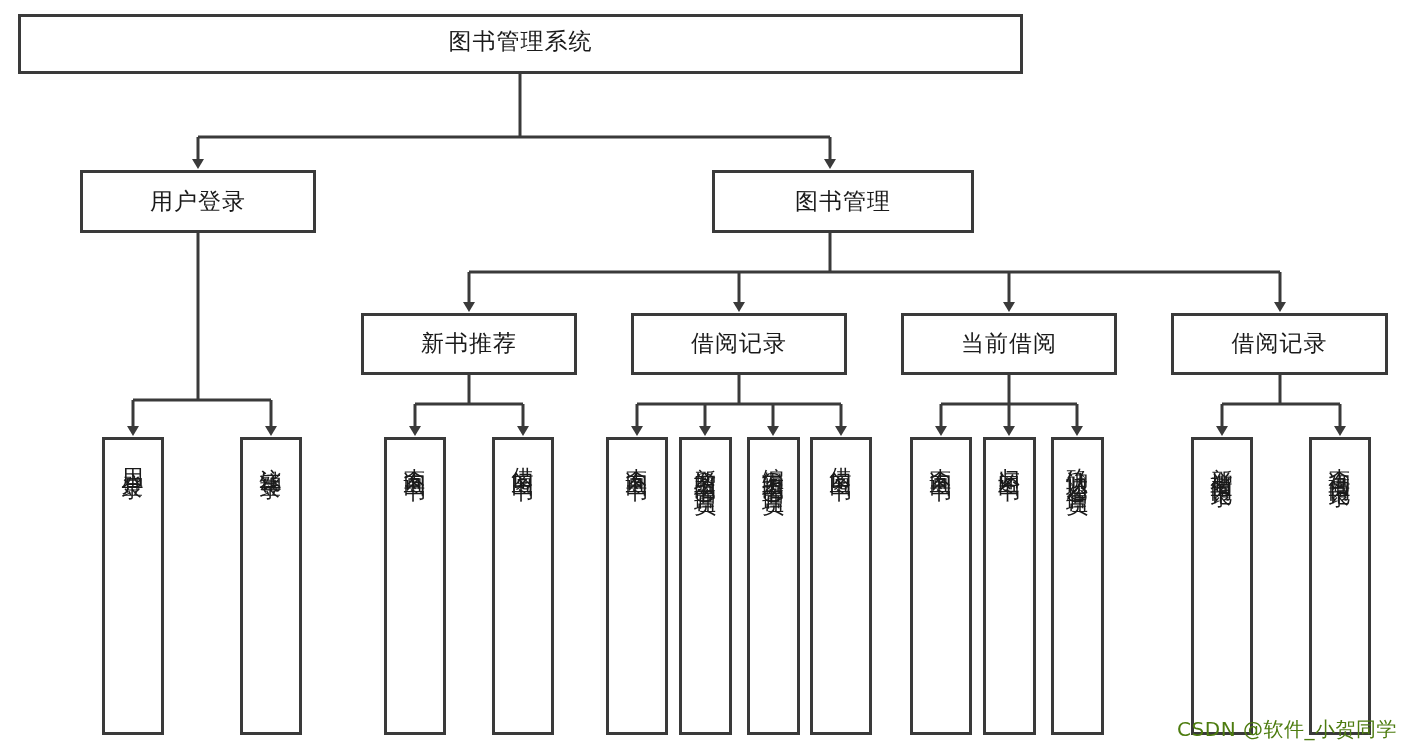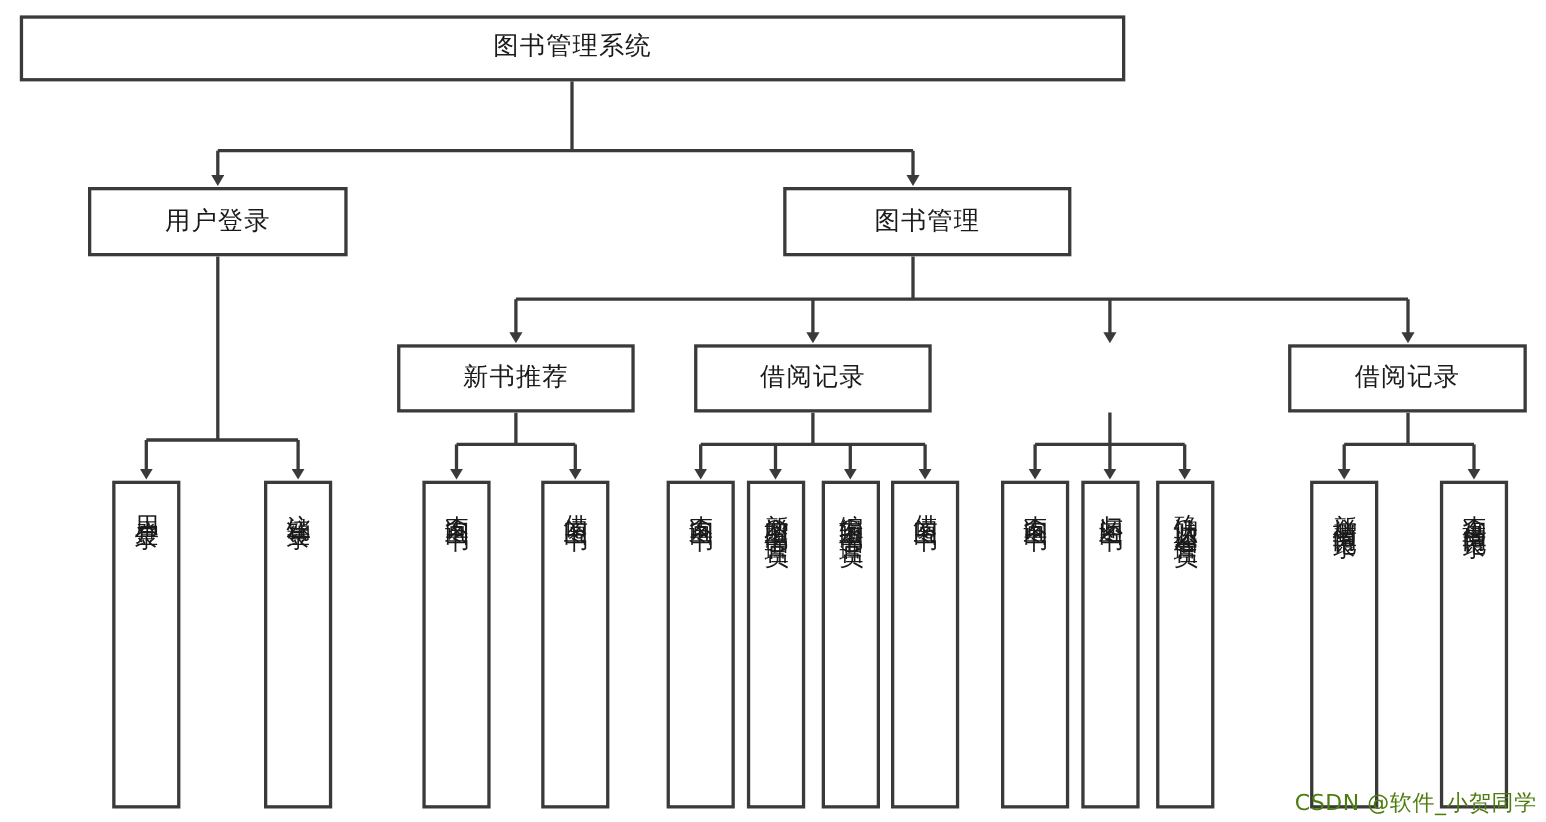--- a/index.html
+++ b/index.html
@@ -134,20 +134,23 @@
   <div class="node horiz" style="left:712px; top:170px; width:262px; height:63px;">
     <span>图书管理</span>
   </div>
 
   <div class="node horiz" style="left:361px; top:313px; width:216px; height:62px;">
     <span>新书推荐</span>
   </div>
   <div class="node horiz" style="left:631px; top:313px; width:216px; height:62px;">
     <span>借阅记录</span>
   </div>
+  <div class="node horiz" style="left:901px; top:313px; width:216px; height:62px;">
+    <span>当前借阅</span>
+  </div>
   <div class="node horiz" style="left:1171px; top:313px; width:217px; height:62px;">
     <span>借阅记录</span>
   </div>
 
   <div class="node leaf" style="left:102px; top:437px; width:62px; height:298px;">
     <span class="vtext">用户登录</span>
   </div>
   <div class="node leaf" style="left:240px; top:437px; width:62px; height:298px;">
     <span class="vtext">注销登录</span>
   </div>

